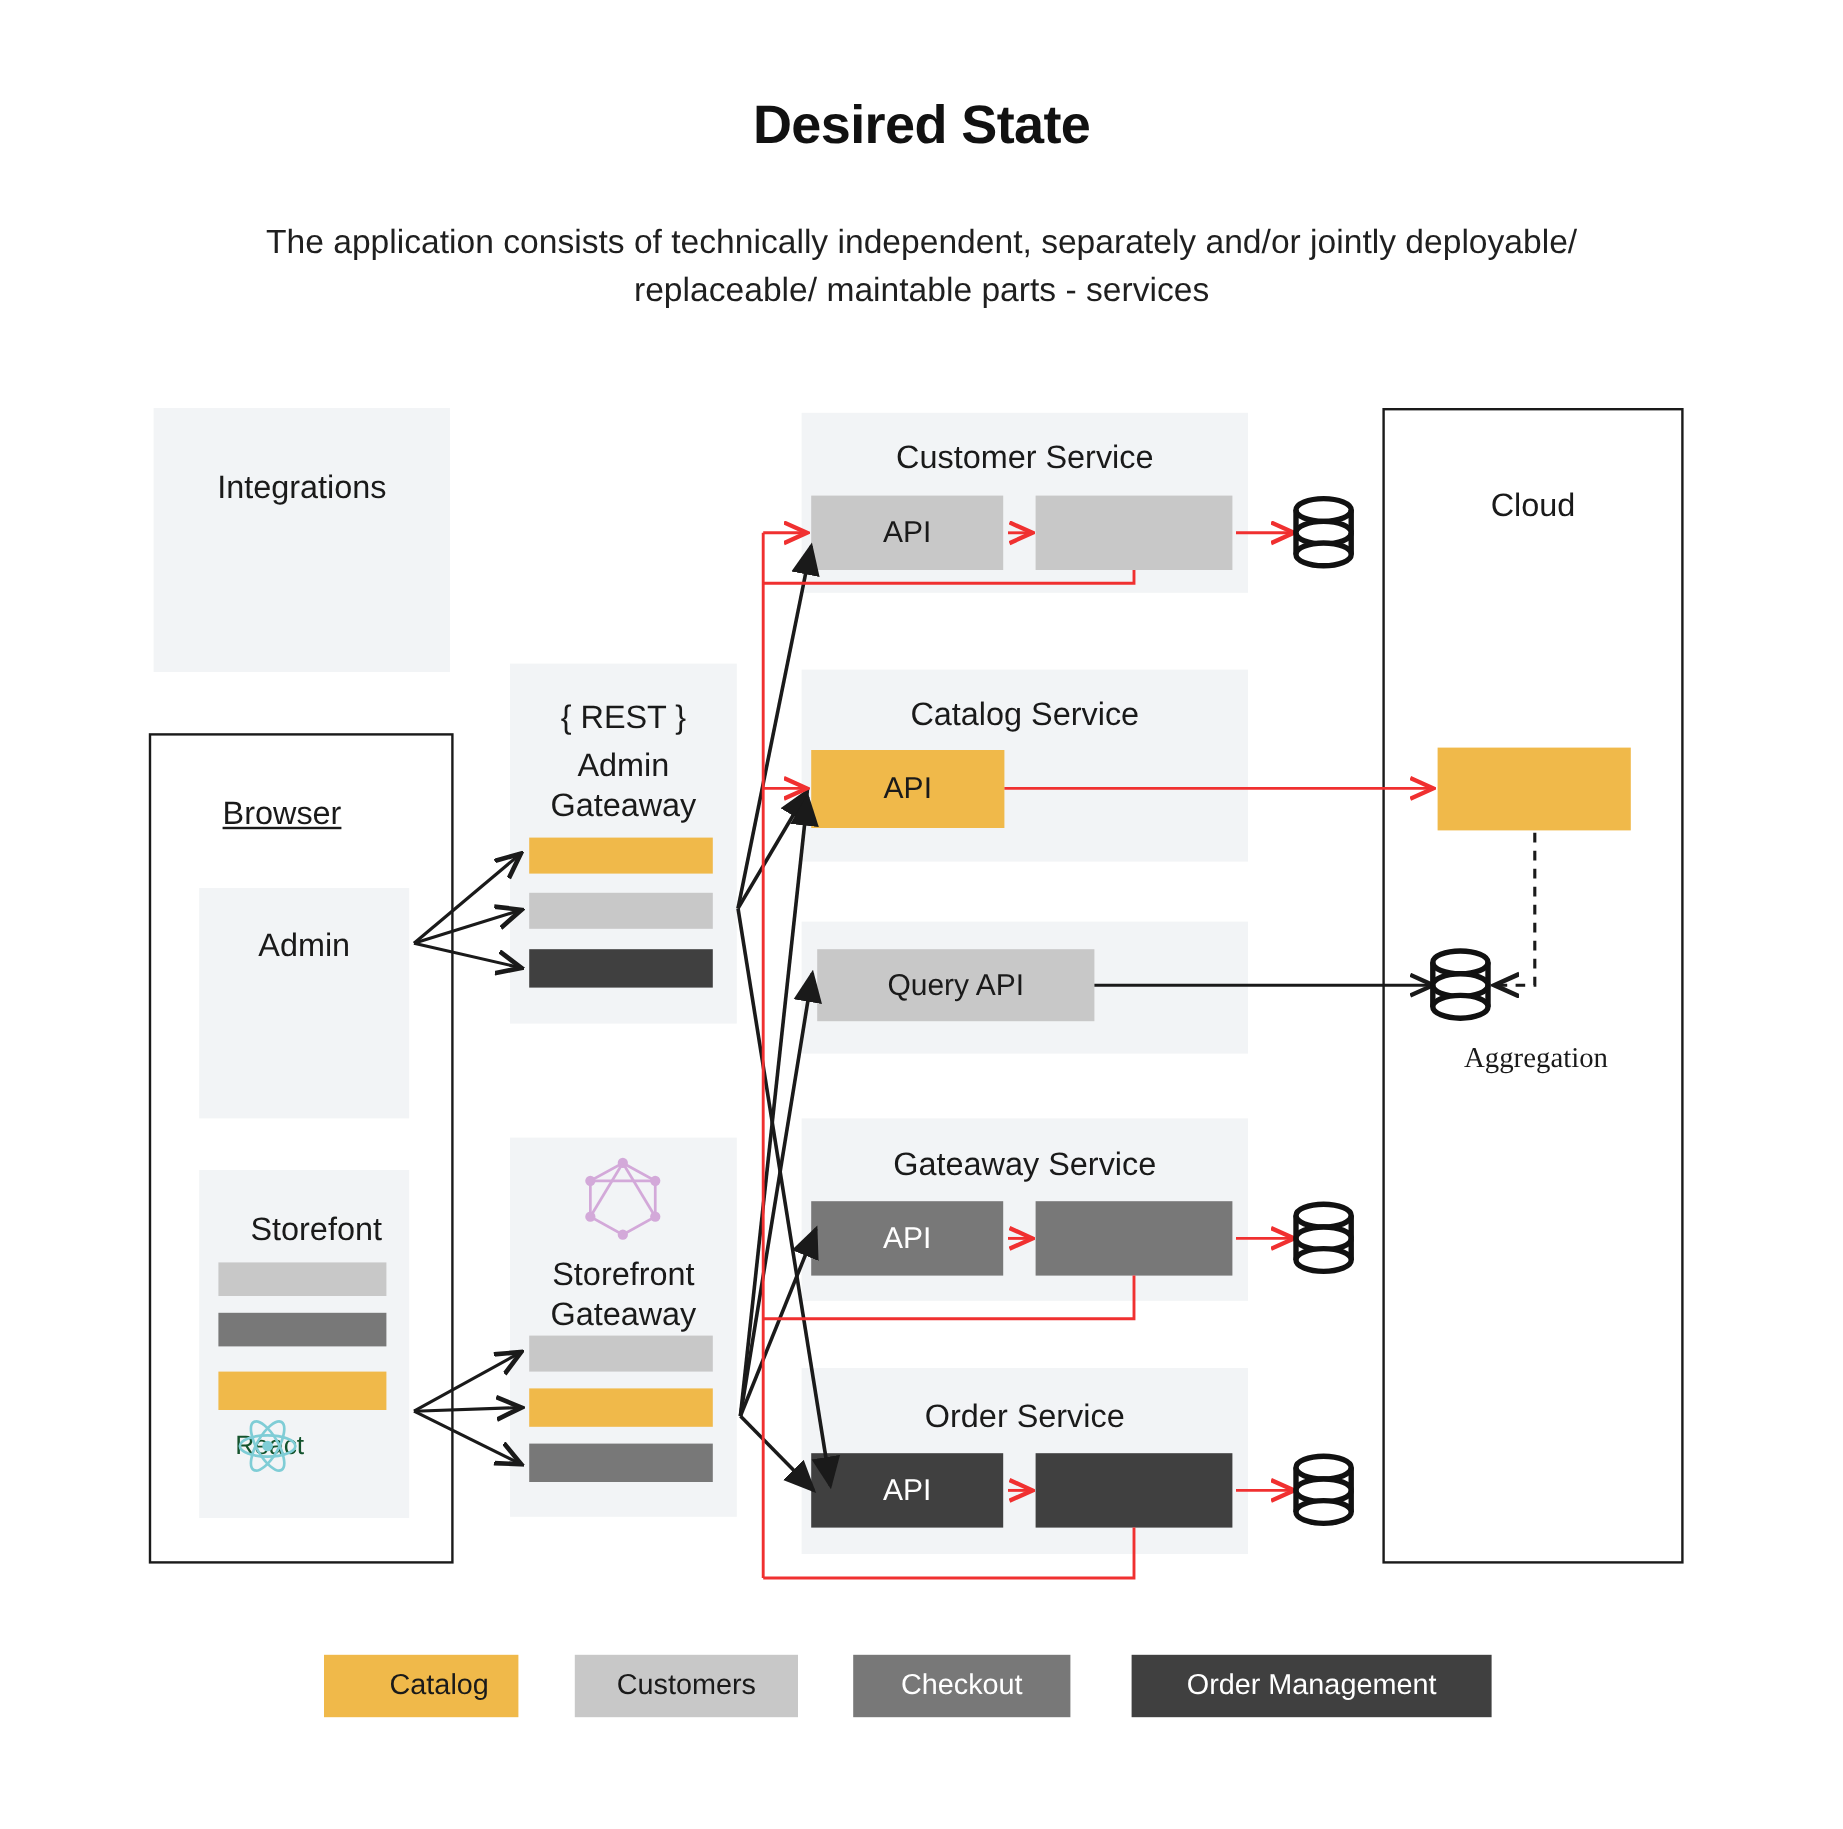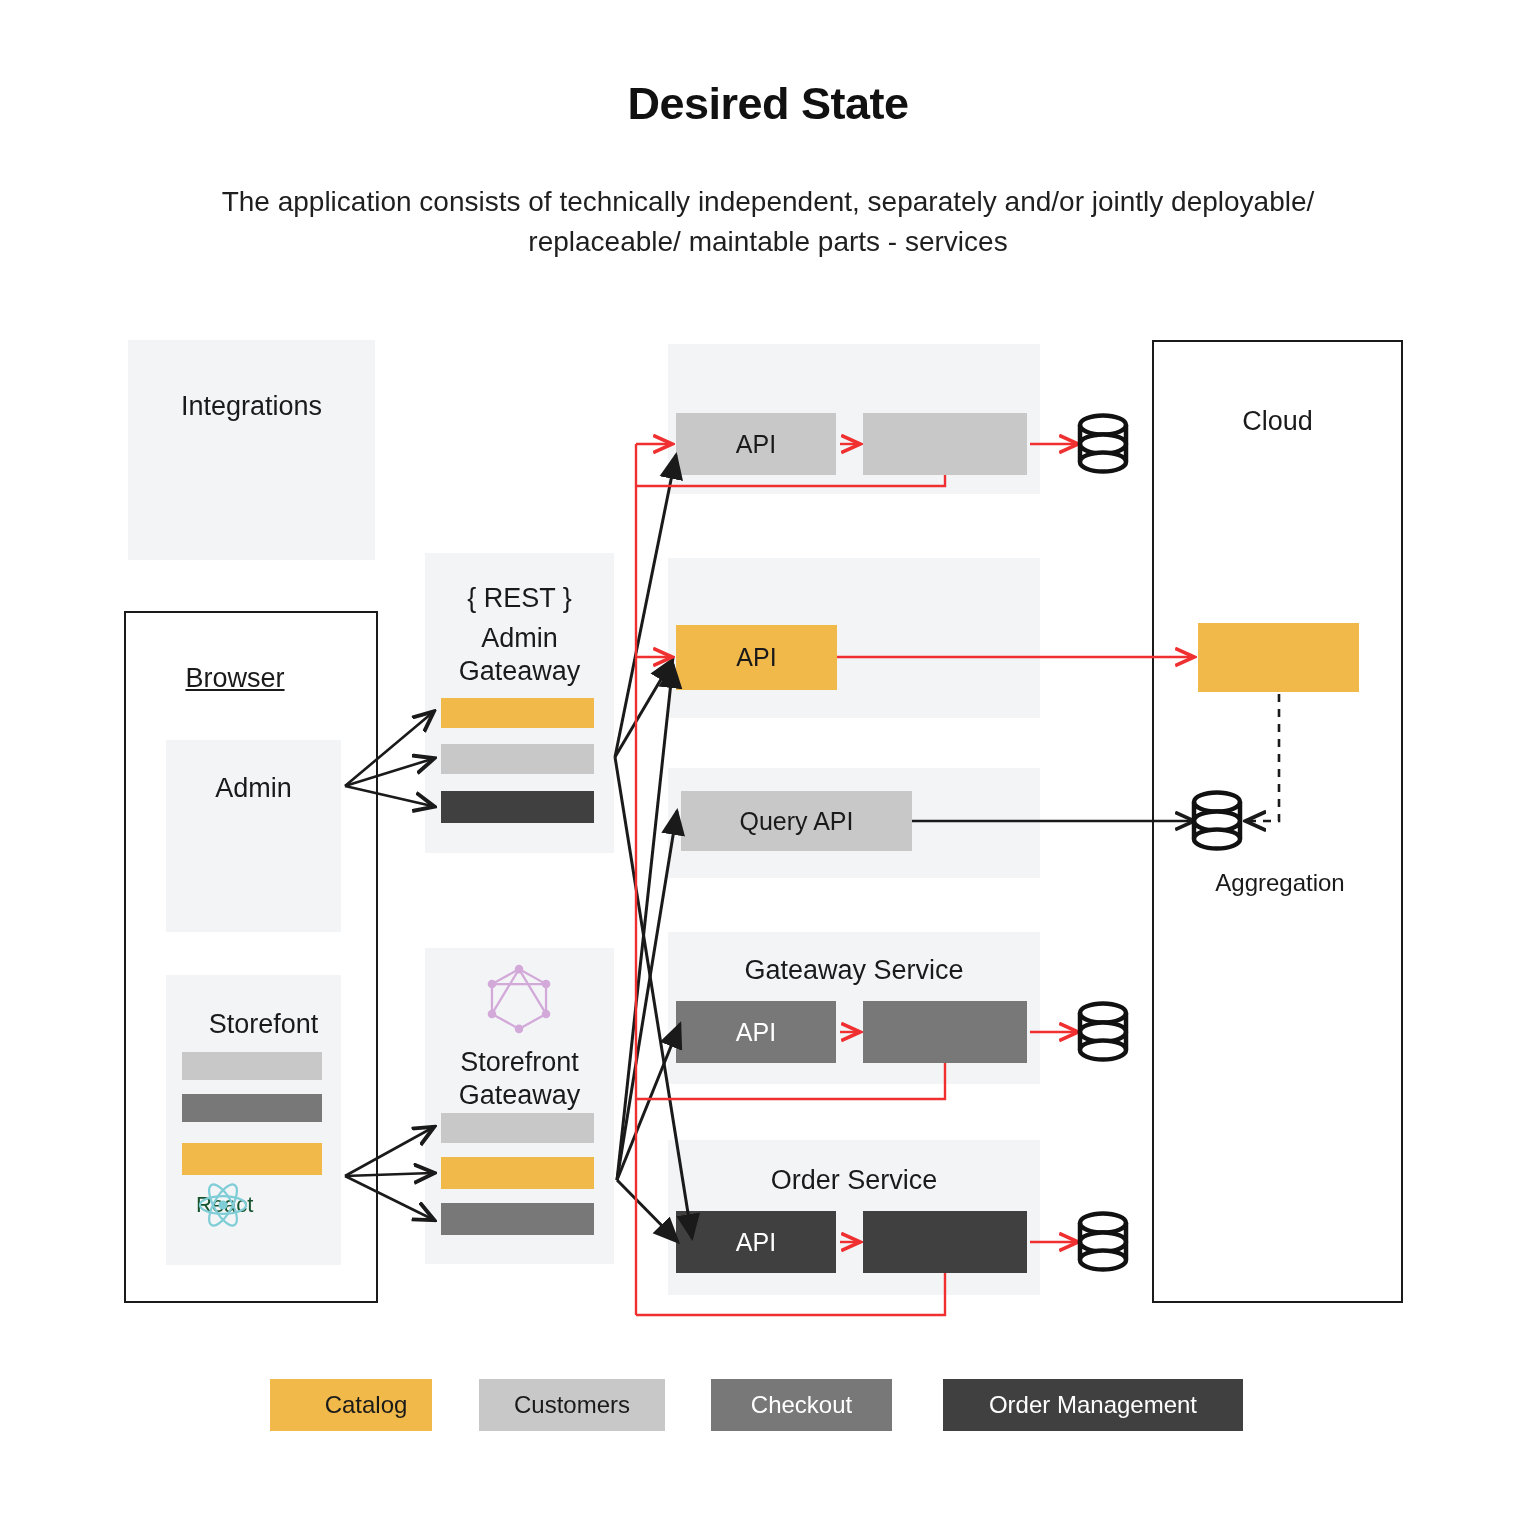--- a/index.html
+++ b/index.html
@@ -59,20 +59,21 @@
   .lbl {
     position: absolute;
     text-align: center;
     font-size: 27px;
     color: #1a1a1a;
     white-space: pre-line;
     line-height: 33px;
   }
   .lbl-sm {
     font-size: 24px;
+    font-family: Liberation Serif, serif;
   }
 
   
   .bar {
     position: absolute;
     box-sizing: border-box;
   }
   .c-catalog   { background: #F0B94A; }
   .c-customers { background: #C8C8C8; }
   .c-checkout  { background: #787878; }
@@ -181,26 +182,28 @@
       <circle cx="12" cy="31" r="6"></circle>
     </g>
   </svg>
   <div class="lbl" style="left:425px; top:1046px; width:189px;">Storefront
 Gateaway</div>
   <div class="bar c-customers" style="left:441px; top:1113px; width:153px; height:30px;"></div>
   <div class="bar c-catalog" style="left:441px; top:1157px; width:153px; height:32px;"></div>
   <div class="bar c-checkout" style="left:441px; top:1203px; width:153px; height:32px;"></div>
 
   <div class="panel" style="left:668px; top:344px; width:372px; height:150px;"></div>
+  <div class="lbl" style="left:668px; top:365px; width:372px;">Customer Service</div>
   <div class="apibox c-customers light" style="left:676px; top:413px; width:160px; height:62px;">
     <span>API</span>
   </div>
   <div class="bar c-customers" style="left:863px; top:413px; width:164px; height:62px;"></div>
 
   <div class="panel" style="left:668px; top:558px; width:372px; height:160px;"></div>
+  <div class="lbl" style="left:668px; top:579px; width:372px;">Catalog Service</div>
   <div class="apibox c-catalog light" style="left:676px; top:625px; width:161px; height:65px;">
     <span>API</span>
   </div>
 
   <div class="panel" style="left:668px; top:768px; width:372px; height:110px;"></div>
   <div class="apibox c-customers light" style="left:681px; top:791px; width:231px; height:60px;">
     <span>Query API</span>
   </div>
 
   <div class="panel" style="left:668px; top:932px; width:372px; height:152px;"></div>

